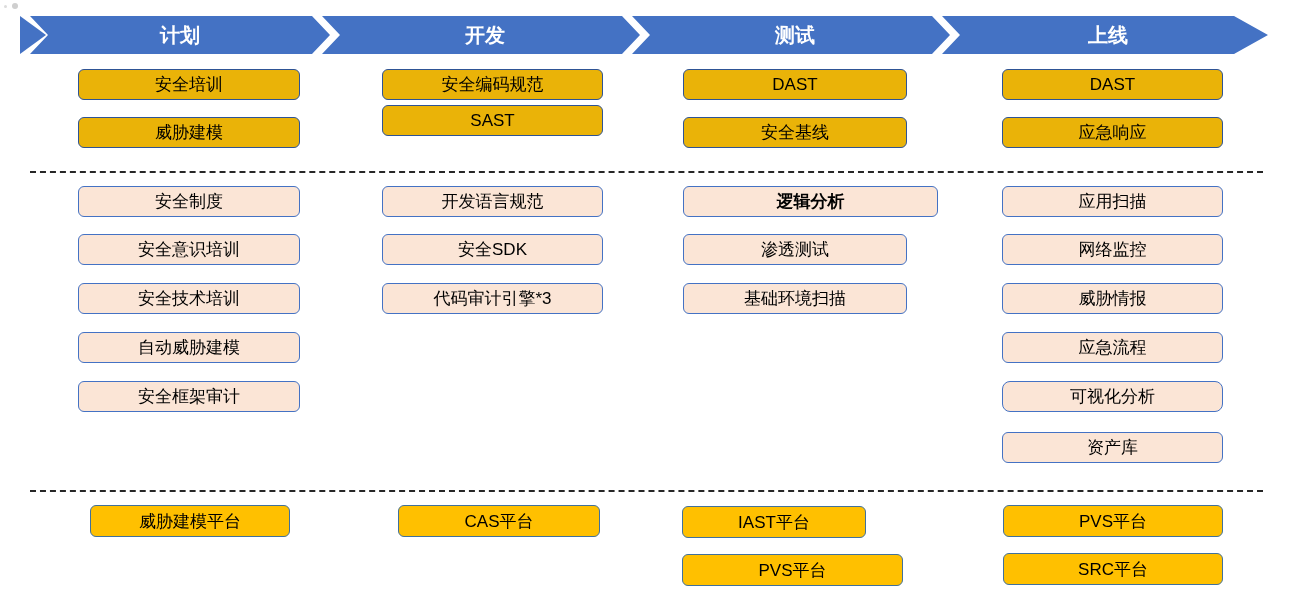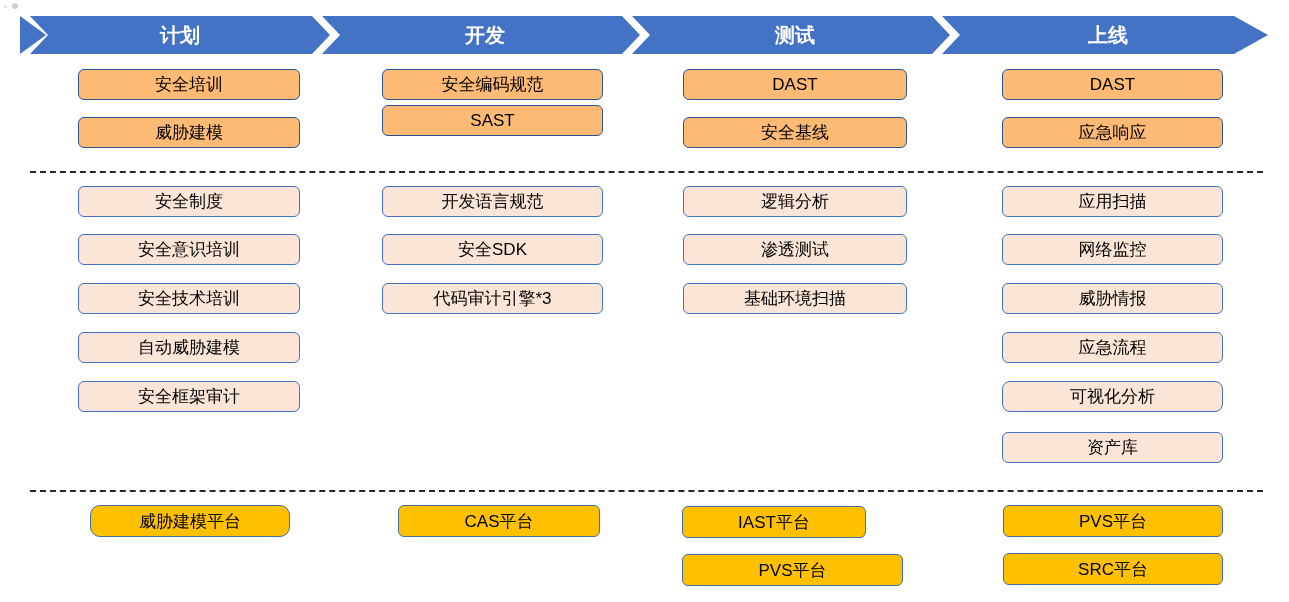--- a/index.html
+++ b/index.html
@@ -9,21 +9,21 @@
   }
   .phase-label{
     font-family:"Liberation Sans","DejaVu Sans",sans-serif;
     font-size:20px;font-weight:bold;fill:#ffffff;
   }
   .box{
     position:absolute;height:31px;border-radius:6px;box-sizing:border-box;
     display:flex;align-items:center;justify-content:center;
     font-size:17px;color:#000000;white-space:nowrap;
   }
-  .t1{background:#fdba74;border:1.6px solid #2e5395;}
+  .t1{background:#eab308;border:1.6px solid #2e5395;}
   .t2{background:#fbe5d6;border:1.6px solid #4472c4;}
   .t3{background:#ffc000;border:1.6px solid #41719c;height:32px;}
   .divider{
     position:absolute;left:30px;width:1233px;height:0;
     border-top:2px dashed #262626;
   }
   .dot{position:absolute;border-radius:50%;}
 </style>
 </head>
 <body>
@@ -59,33 +59,33 @@
   <div class="box t2" style="left:78px;top:186px;width:222px;">安全制度</div>
   <div class="box t2" style="left:78px;top:234px;width:222px;">安全意识培训</div>
   <div class="box t2" style="left:78px;top:283px;width:222px;">安全技术培训</div>
   <div class="box t2" style="left:78px;top:332px;width:222px;">自动威胁建模</div>
   <div class="box t2" style="left:78px;top:381px;width:222px;">安全框架审计</div>
 
   <div class="box t2" style="left:382px;top:186px;width:221px;">开发语言规范</div>
   <div class="box t2" style="left:382px;top:234px;width:221px;">安全SDK</div>
   <div class="box t2" style="left:382px;top:283px;width:221px;">代码审计引擎*3</div>
 
-  <div class="box t2" style="left:683px;top:186px;width:224px;">逻辑分析</div>
+  <div class="box t2" style="left:683px;top:186px;width:255px;font-weight:bold;">逻辑分析</div>
   <div class="box t2" style="left:683px;top:234px;width:224px;">渗透测试</div>
   <div class="box t2" style="left:683px;top:283px;width:224px;">基础环境扫描</div>
 
   <div class="box t2" style="left:1002px;top:186px;width:221px;">应用扫描</div>
   <div class="box t2" style="left:1002px;top:234px;width:221px;">网络监控</div>
   <div class="box t2" style="left:1002px;top:283px;width:221px;">威胁情报</div>
   <div class="box t2" style="left:1002px;top:332px;width:221px;">应急流程</div>
   <div class="box t2" style="left:1002px;top:381px;width:221px;border-radius:8px;">可视化分析</div>
   <div class="box t2" style="left:1002px;top:432px;width:221px;">资产库</div>
 
   <div class="divider" style="top:490px;"></div>
 
-  <div class="box t3" style="left:90px;top:505px;width:200px;border-radius:10px;">威胁建模平台</div>
+  <div class="box t3" style="left:90px;top:505px;width:200px;">威胁建模平台</div>
   <div class="box t3" style="left:398px;top:505px;width:202px;">CAS平台</div>
   <div class="box t3" style="left:682px;top:506px;width:184px;">IAST平台</div>
   <div class="box t3" style="left:682px;top:554px;width:221px;">PVS平台</div>
   <div class="box t3" style="left:1003px;top:505px;width:220px;">PVS平台</div>
   <div class="box t3" style="left:1003px;top:553px;width:220px;">SRC平台</div>
 
 </div>
 
 </body></html>

